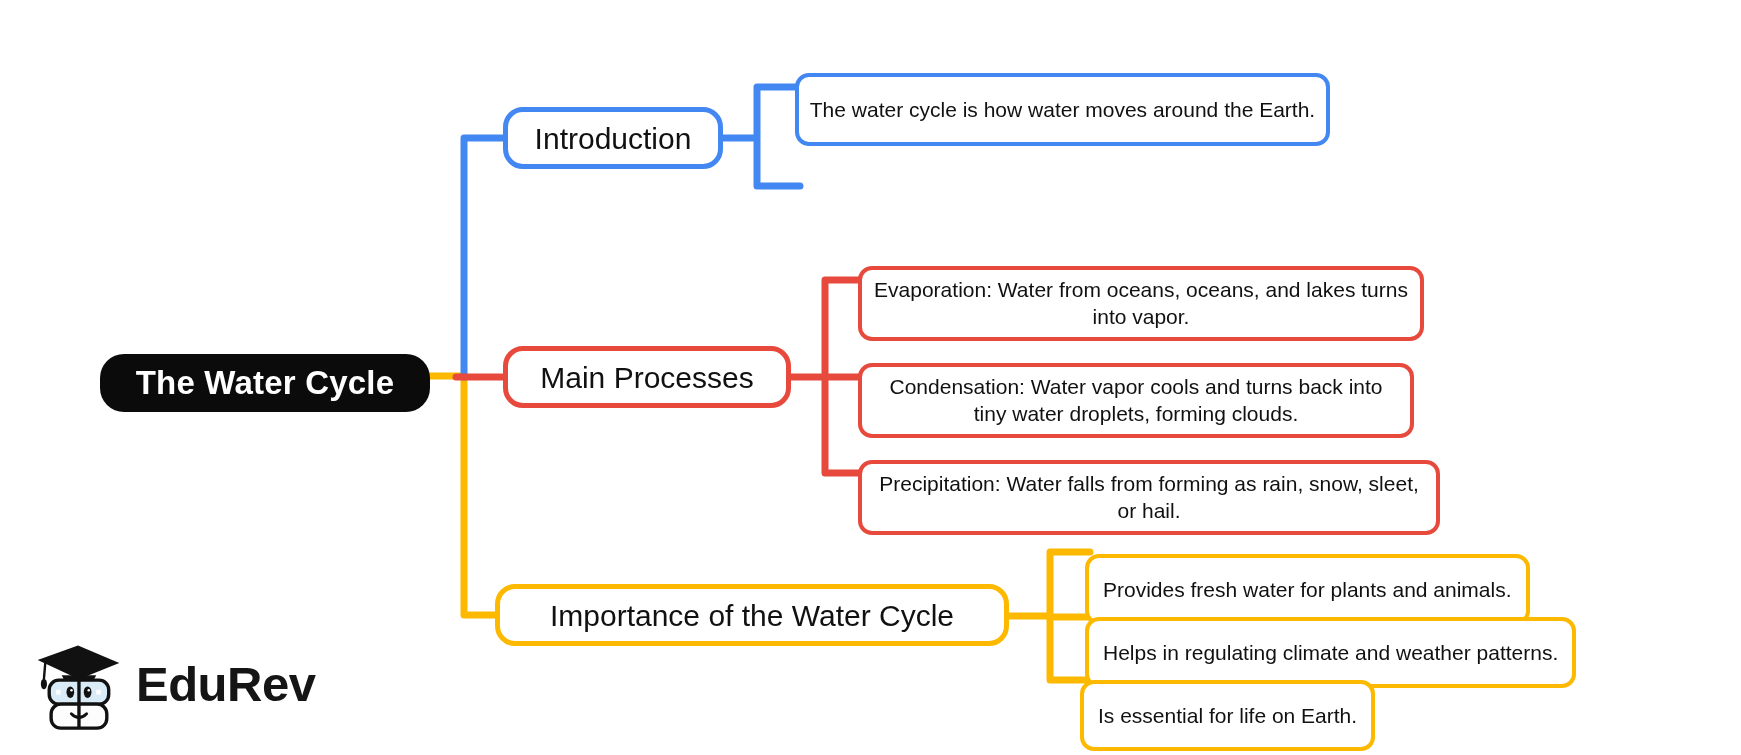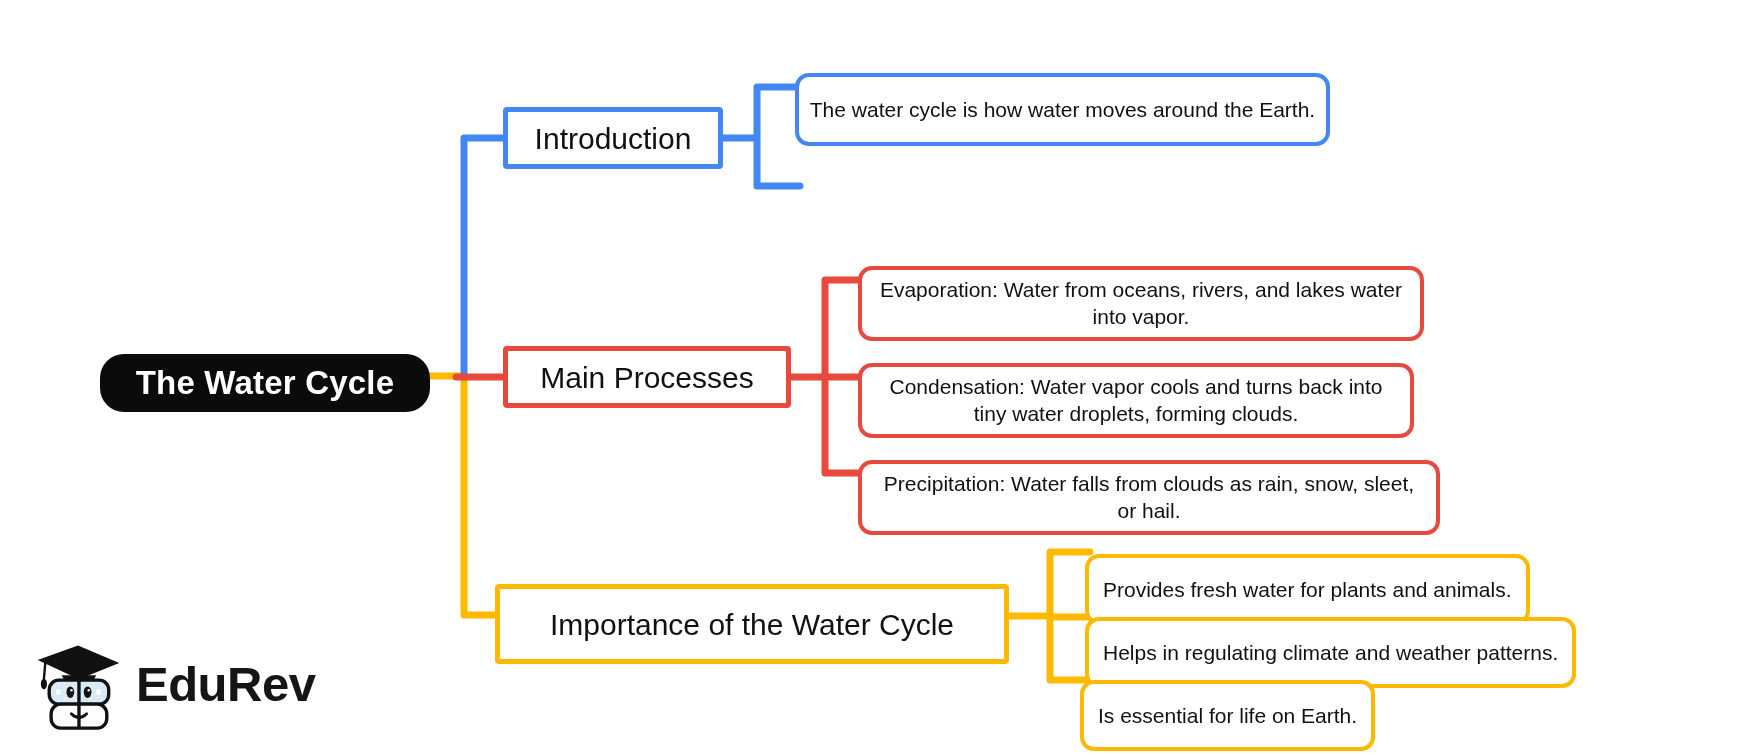--- a/index.html
+++ b/index.html
@@ -30,28 +30,28 @@
   .root-node {
     left: 100px; top: 354px; width: 330px; height: 58px;
     background: #0b0b0b;
     color: #ffffff;
     border-radius: 24px;
     font-size: 33px;
     font-weight: 700;
     letter-spacing: 0.2px;
   }
   .topic {
-    border-radius: 4px;
+    border-radius: 20px;
     font-size: 30px;
     border: 5px solid;
     line-height: 1.1;
   }
   .topic-blue   { left: 503px; top: 107px; width: 220px; height: 62px; border-color: #4387f2; }
   .topic-red    { left: 503px; top: 346px; width: 288px; height: 62px; border-color: #e8493d; }
-  .topic-yellow { left: 495px; top: 584px; width: 514px; height: 80px; border-color: #fcb900; }
+  .topic-yellow { left: 495px; top: 584px; width: 514px; height: 62px; border-color: #fcb900; }
   .leaf {
     border-radius: 14px;
     border: 4px solid;
     font-size: 21px;
     line-height: 1.3;
     padding: 6px 10px;
     margin-top: 24px;
   }
   .leaf-blue   { border-color: #4387f2; }
   .leaf-red    { border-color: #e8493d; }
@@ -100,23 +100,23 @@
   </svg>
 
   <div class="node root-node">The Water Cycle</div>
 
   <div class="node topic topic-blue">Introduction</div>
   <div class="node topic topic-red">Main Processes</div>
   <div class="node topic topic-yellow">Importance of the Water Cycle</div>
 
   <div class="node leaf leaf-blue leaf-b0">The water cycle is how water moves around the Earth.</div>
 
-  <div class="node leaf leaf-red leaf-r0">Evaporation: Water from oceans, rivers, and lakes water into vapor.</div>
+  <div class="node leaf leaf-red leaf-r0">Evaporation: Water from oceans, oceans, and lakes turns into vapor.</div>
   <div class="node leaf leaf-red leaf-r1">Condensation: Water vapor cools and turns back into tiny water droplets, forming clouds.</div>
-  <div class="node leaf leaf-red leaf-r2">Precipitation: Water falls from clouds as rain, snow, sleet, or hail.</div>
+  <div class="node leaf leaf-red leaf-r2">Precipitation: Water falls from forming as rain, snow, sleet, or hail.</div>
 
   <div class="node leaf leaf-yellow leaf-y0">Provides fresh water for plants and animals.</div>
   <div class="node leaf leaf-yellow leaf-y1">Helps in regulating climate and weather patterns.</div>
   <div class="node leaf leaf-yellow leaf-y2">Is essential for life on Earth.</div>
 
   <div class="logo">
     <svg class="logo-icon" viewBox="0 0 100 100">
 
       <path d="M16 27 L14.5 45" stroke="#111" stroke-width="2.5" stroke-linecap="round"></path>
       <ellipse cx="14.5" cy="50" rx="3.2" ry="5.5" fill="#111"></ellipse>

